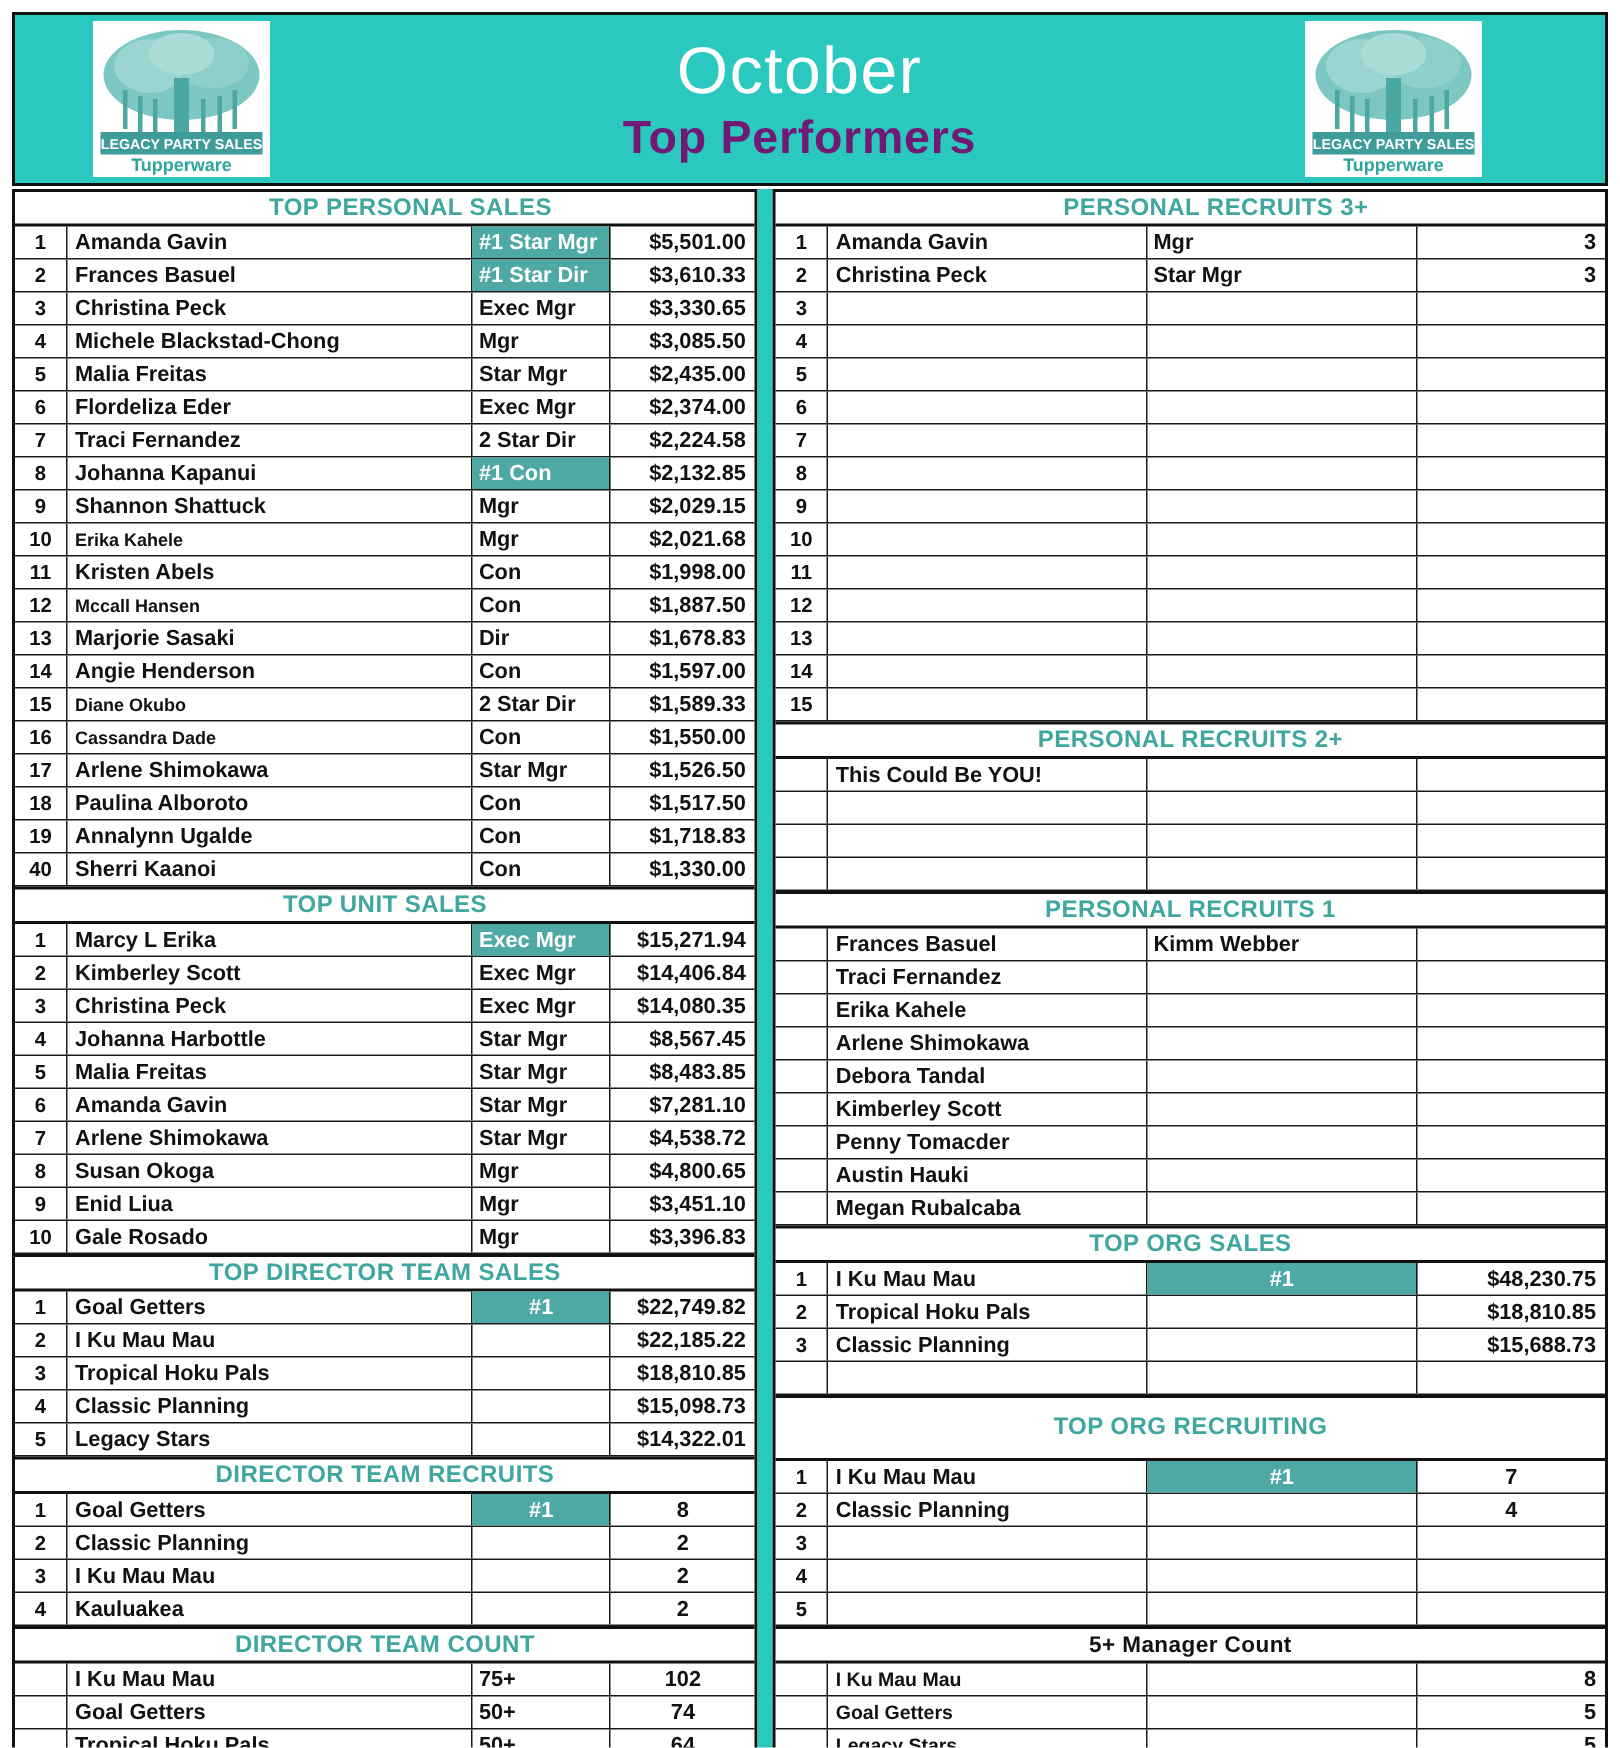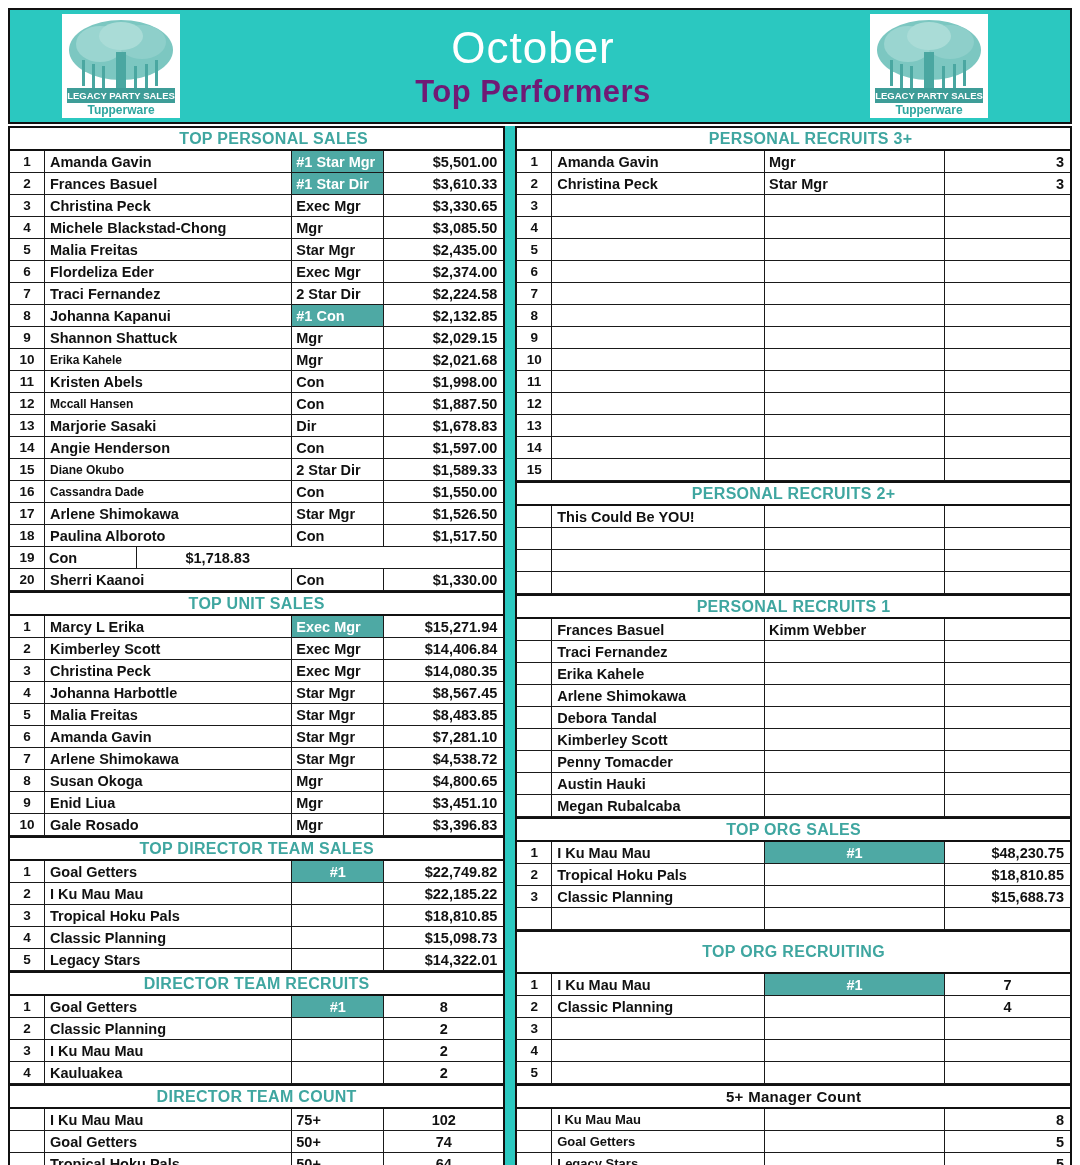--- a/index.html
+++ b/index.html
@@ -29,21 +29,21 @@
   .row:last-child{border-bottom:0;}
   .cell{display:flex;align-items:center;overflow:hidden;white-space:nowrap;box-sizing:border-box;}
   .c-rank{border-right:1px solid #1a1a1a;justify-content:center;font-weight:bold;font-size:13.5px;color:#111;}
   .left .c-rank{width:35px;} .right .c-rank{width:35px;}
   .c-name{flex:1;border-right:1px solid #1a1a1a;padding-left:5px;font-weight:bold;font-size:14.5px;color:#111;}
   .c-name.small{font-size:12px;}
   .c-name.compact{font-size:13px;}
   .c-title{border-right:1px solid #1a1a1a;padding-left:4px;font-weight:bold;font-size:14.5px;color:#111;}
   .left .c-title{width:92px;} .right .c-title{width:180px;}
   .c-val{justify-content:flex-end;padding-right:6px;font-weight:bold;font-size:14.5px;color:#111;}
-  .left .c-val{width:119px;} .right .c-val{width:125px;}
+  .left .c-val{width:96px;} .right .c-val{width:125px;}
   .c-val.center{justify-content:center;padding-right:0;}
   .hl{background:#4ea9a4;color:#fff;}
   .hl-center{justify-content:center;padding-left:0;}
 </style>
 </head>
 <body>
 
 <div class="page">
 
   <div class="band">
@@ -196,25 +196,26 @@
             <div class="cell c-val">$1,526.50</div>
           </div>
           <div class="row">
             <div class="cell c-rank">18</div>
             <div class="cell c-name">Paulina Alboroto</div>
             <div class="cell c-title">Con</div>
             <div class="cell c-val">$1,517.50</div>
           </div>
           <div class="row">
             <div class="cell c-rank">19</div>
+            <div class="cell c-name">Annalynn Ugalde</div>
             <div class="cell c-title">Con</div>
             <div class="cell c-val">$1,718.83</div>
           </div>
           <div class="row">
-            <div class="cell c-rank">20</div>
+            <div class="cell c-rank">40</div>
             <div class="cell c-name">Sherri Kaanoi</div>
             <div class="cell c-title">Con</div>
             <div class="cell c-val">$1,330.00</div>
           </div>
           <div class="sec-header">TOP UNIT SALES</div>
           <div class="row">
             <div class="cell c-rank">1</div>
             <div class="cell c-name">Marcy L Erika</div>
             <div class="cell c-title hl">Exec Mgr</div>
             <div class="cell c-val">$15,271.94</div>

